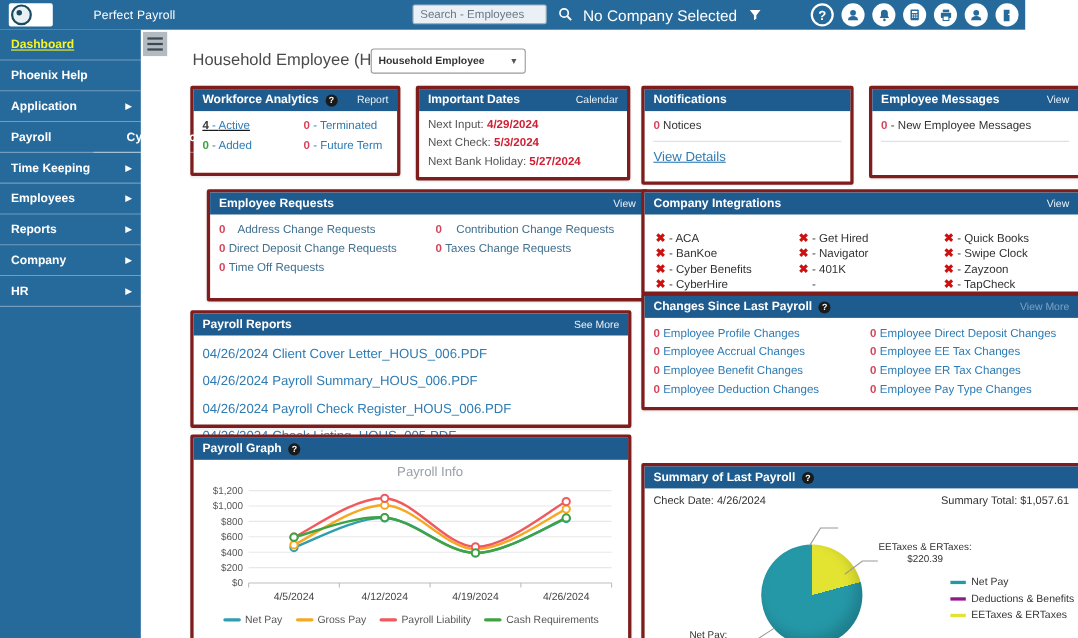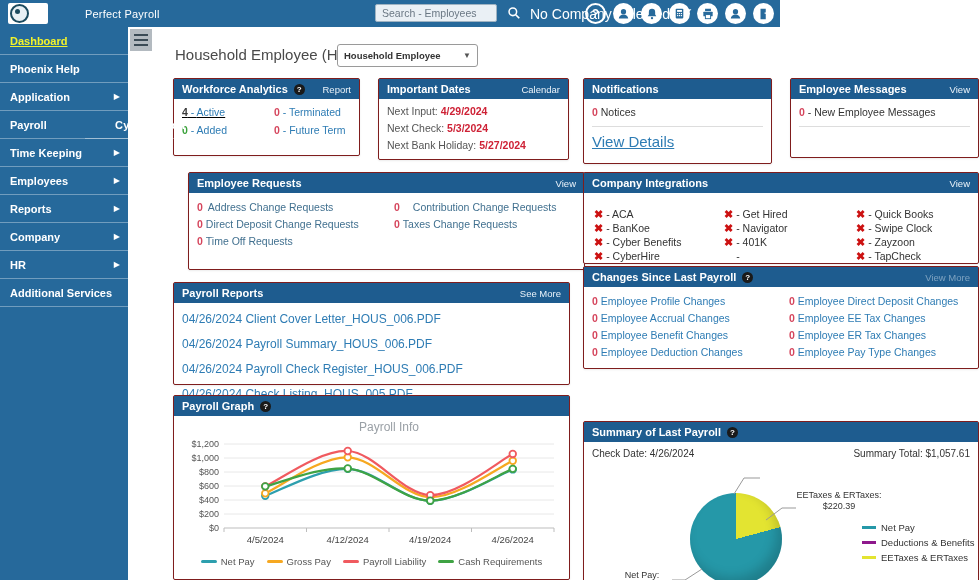--- a/index.html
+++ b/index.html
@@ -1,18 +1,18 @@
 <!DOCTYPE html>
 <html><head>
 <meta charset="utf-8">
 <style>
   html,body{margin:0;padding:0;}
   body{width:980px;height:580px;overflow:hidden;font-family:"Liberation Sans",sans-serif;background:#fff;position:relative;}
   
-  .topbar{position:absolute;left:0;top:0;width:780px;height:27px;background:#26699B;display:flex;align-items:center;z-index:5;}
+  .topbar{position:absolute;left:0;top:0;width:932px;height:27px;background:#26699B;display:flex;align-items:center;z-index:5;}
   .logo-box{position:absolute;left:8px;top:3px;width:40px;height:21px;background:#fff;border-radius:2px;display:flex;align-items:center;}
   .logo-emblem{width:15px;height:15px;margin-left:2px;border-radius:50%;border:2px solid #1B4A5E;background:#E8F0F4;position:relative;}
   .logo-emblem:after{content:"";position:absolute;left:3px;top:3px;width:5px;height:5px;background:#1B4A5E;border-radius:50%;}
   .brand{position:absolute;left:85px;color:#fff;font-size:11px;letter-spacing:.2px;}
   .search-wrap{position:absolute;left:375px;top:4px;display:flex;align-items:center;}
   .search-input{width:108px;height:16px;background:#EAF0F5;border:1px solid #9FB3C2;border-radius:2px;color:#6B7884;font-size:10.5px;padding:0 6px;font-family:"Liberation Sans",sans-serif;}
   .search-mag{margin-left:10px;}
   .company-sel{position:absolute;left:530px;color:#fff;font-size:14px;display:flex;align-items:center;gap:10px;}
   .icon-row{position:absolute;right:6px;top:3px;display:flex;gap:7px;}
   .circle-icon{width:21px;height:21px;border-radius:50%;background:#fff;display:flex;align-items:center;justify-content:center;cursor:pointer;}
@@ -25,42 +25,42 @@
   .side-item.brand{padding-left:30px;}
   .side-arrow{margin-left:auto;color:#fff;font-size:8px;}
   
   .main{position:absolute;left:128px;top:27px;right:0;bottom:0;background:#fff;}
   .hamburger{position:absolute;left:130px;top:29px;width:22px;height:22px;background:#B3BAC0;display:flex;flex-direction:column;justify-content:center;gap:3px;align-items:center;cursor:pointer;z-index:6;}
   .hamburger i{display:block;width:14px;height:2px;background:#3A4A55;}
   .page-title{position:absolute;left:175px;top:46px;font-size:15px;color:#4A4A4A;}
   .company-select{position:absolute;left:337px;top:44px;width:127px;height:21px;border:1px solid #9A9A9A;border-radius:3px;background:#fff;display:flex;align-items:center;font-size:9.5px;font-weight:bold;color:#333;padding:0 6px;cursor:pointer;}
   .company-select .car{margin-left:auto;font-size:8px;color:#555;}
   
-  .card{position:absolute;background:#fff;border:1px solid #7f1d1d;border-radius:2px;box-shadow:0 1px 2px rgba(0,0,0,.08);}
+  .card{position:absolute;background:#fff;border:3px solid #7f1d1d;border-radius:2px;box-shadow:0 1px 2px rgba(0,0,0,.08);}
   .card-h{height:20px;background:#1E5C8F;display:flex;align-items:center;padding:0 8px;color:#fff;}
   .card-h .t{font-size:11px;font-weight:bold;}
   .card-h .act{margin-left:auto;font-size:9.5px;color:#EAF2F9;cursor:pointer;}
   .card-h .act.dim{opacity:.45;}
   .qmark{width:11px;height:11px;border-radius:50%;background:#1A1A1A;color:#fff;font-size:8px;font-weight:bold;display:inline-flex;align-items:center;justify-content:center;margin-left:6px;cursor:pointer;}
   .body{position:relative;font-size:10.5px;}
   .red{color:#D5455C;font-weight:bold;}
   .green{color:#3AA13A;font-weight:bold;}
   .dark{color:#3A3A3A;font-weight:bold;}
   .bluelink{color:#2E7CB4;}
   .u{text-decoration:underline;}
   
   .wf-grid{display:grid;grid-auto-flow:column;grid-template-rows:repeat(2,17px);grid-template-columns:92px auto;padding:7px 8px 0 8px;row-gap:1px;}
   
   .dates{padding:6px 8px 0 8px;}
   .dates .row{height:17px;color:#555;}
   .dates .dt{color:#CE2135;font-weight:bold;}
   
   .nt-line{padding:7px 8px 0 8px;color:#333;}
   .divider{border-top:1px solid #DDD;margin:8px 8px 0 8px;}
-  .viewdet{padding:6px 8px 0 8px;font-size:15px;}
+  .viewdet{padding:6px 8px 0 8px;font-size:12px;}
   
   .two-col{display:grid;grid-auto-flow:column;grid-template-columns:197px auto;padding:8px 8px 0 8px;row-gap:4px;}
   .two-col.r3{grid-template-rows:repeat(3,13px);}
   .two-col.r4{grid-template-rows:repeat(4,13px);}
   .req-label{color:#41708F;}
   
   .int-grid{display:grid;grid-auto-flow:column;grid-template-rows:repeat(4,13px);grid-template-columns:130px 132px auto;padding:15px 8px 0 10px;row-gap:1px;color:#333;}
   .xmark{color:#CC1111;font-weight:bold;font-size:11px;}
   
   .rep-list{padding:9px 8px 0 8px;display:flex;flex-direction:column;gap:11px;font-size:12px;}
@@ -195,24 +195,20 @@
     <div class="side-item">
       <span class="side-label">Company</span>
       <span class="side-arrow">▶</span>
     </div>
 
     <div class="side-item">
       <span class="side-label">HR</span>
       <span class="side-arrow">▶</span>
     </div>
 
-    <div class="side-item">
-      <span class="side-label">Additional Services</span>
-      <span class="side-arrow" style="visibility: hidden;">▶</span>
-    </div>
   </div>
 
 <div class="main"></div>
 <div class="hamburger">
     <i></i>
     <i></i>
     <i></i>
   </div>
 <div class="page-title">Household Employee (HOUS)</div>
 <div class="company-select">
@@ -275,21 +271,21 @@
   </div>
 </div>
 
 <div class="card" style="left:188px;top:172px;width:395px;height:96px;">
   <div class="card-h">
       <span class="t">Employee Requests</span>
       <span class="act">View</span>
     </div>
   <div class="body two-col r3">
 
-      <span><span class="red">0</span><span class="req-label" style="margin-left:5px;">Address Change Requests</span></span>
+      <span><span class="red">0</span><span class="req-label" style="margin-left:11px;">Address Change Requests</span></span>
 
       <span><span class="red">0</span><span class="req-label" style="margin-left:3px;">Direct Deposit Change Requests</span></span>
 
       <span><span class="red">0</span><span class="req-label" style="margin-left:3px;">Time Off Requests</span></span>
 
       <span><span class="red">0</span><span class="req-label" style="margin-left:13px;">Contribution Change Requests</span></span>
 
       <span><span class="red">0</span><span class="req-label" style="margin-left:3px;">Taxes Change Requests</span></span>
 
       <span><span class="red"></span><span class="req-label" style="margin-left:3px;"></span></span>

